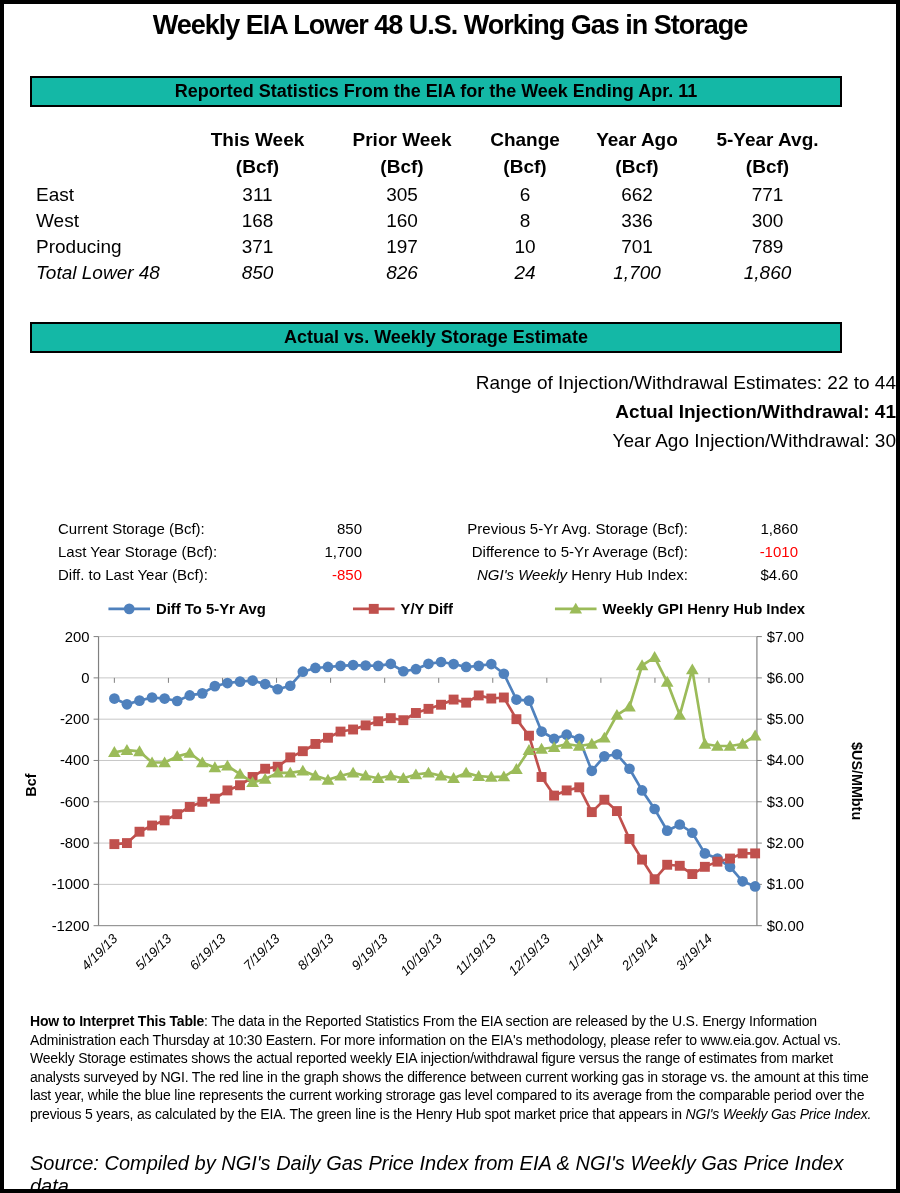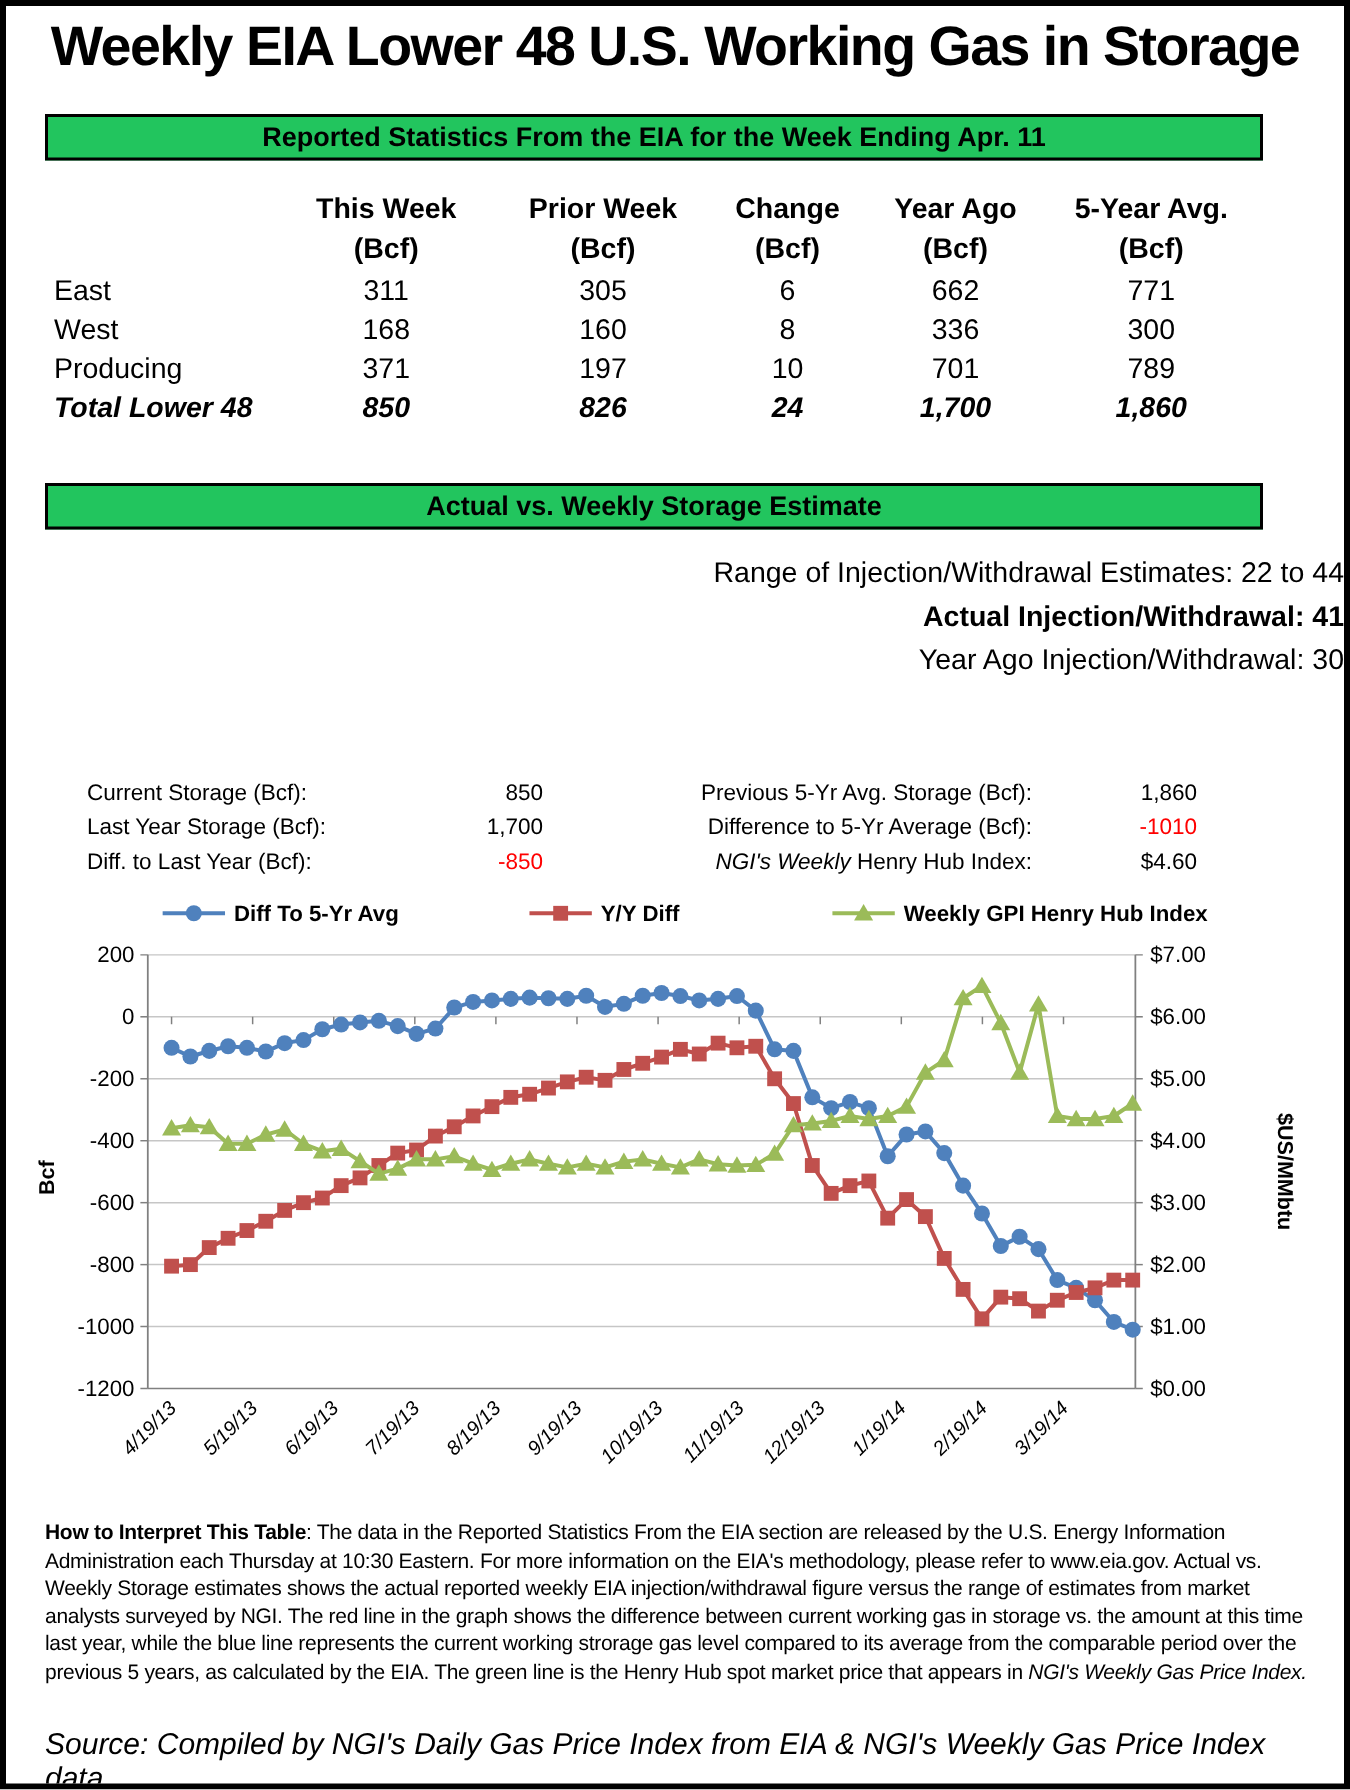--- a/index.html
+++ b/index.html
@@ -1,34 +1,34 @@
 <!DOCTYPE html>
 <html><head>
 <meta charset="utf-8">
 <style>
   html,body{margin:0;padding:0;background:#fff;}
   .page{position:relative;width:900px;height:1193px;box-sizing:border-box;
         border:4px solid #000;background:#fff;overflow:hidden;
         font-family:"Liberation Sans",sans-serif;color:#000;}
   .page-title{position:absolute;top:6px;left:0;width:892px;text-align:center;
-        font-size:37px;font-weight:bold;letter-spacing:-1px;}
+        font-size:27px;font-weight:bold;letter-spacing:-1px;}
   .section-box{position:absolute;left:26px;width:812px;box-sizing:border-box;
         border:2px solid #000;text-align:center;font-weight:bold;font-size:18px;
-        padding:3px 0;background:#22c55e;}
+        padding:3px 0;background:#14b8a6;}
   .box-reported{top:72px;}
   .box-estimate{top:318px;}
   .box-relationship{top:462px;}
 
   
   .rep-table{position:absolute;top:120px;left:26px;width:812px;font-size:19px;}
   .rep-row{display:grid;grid-template-columns:150px 155px 134px 112px 112px 149px;}
   .rep-cell{text-align:center;padding:2px 0;}
   .rep-label{text-align:left;padding-left:6px;}
   .rep-head .rep-cell{font-weight:bold;line-height:27px;}
-  .rep-emph{font-weight:bold;font-style:italic;}
+  .rep-emph{font-weight:normal;font-style:italic;}
 
   
   .est-lines{position:absolute;top:364px;left:0;width:892px;text-align:right;
         font-size:19px;line-height:29px;}
   .est-bold{font-weight:bold;}
 
   
   .rel-stats{position:absolute;top:514px;left:0;width:892px;height:72px;font-size:15px;}
   .rel-row{position:absolute;height:22px;line-height:22px;}
   .rel-llabel{left:54px;width:230px;text-align:left;}

